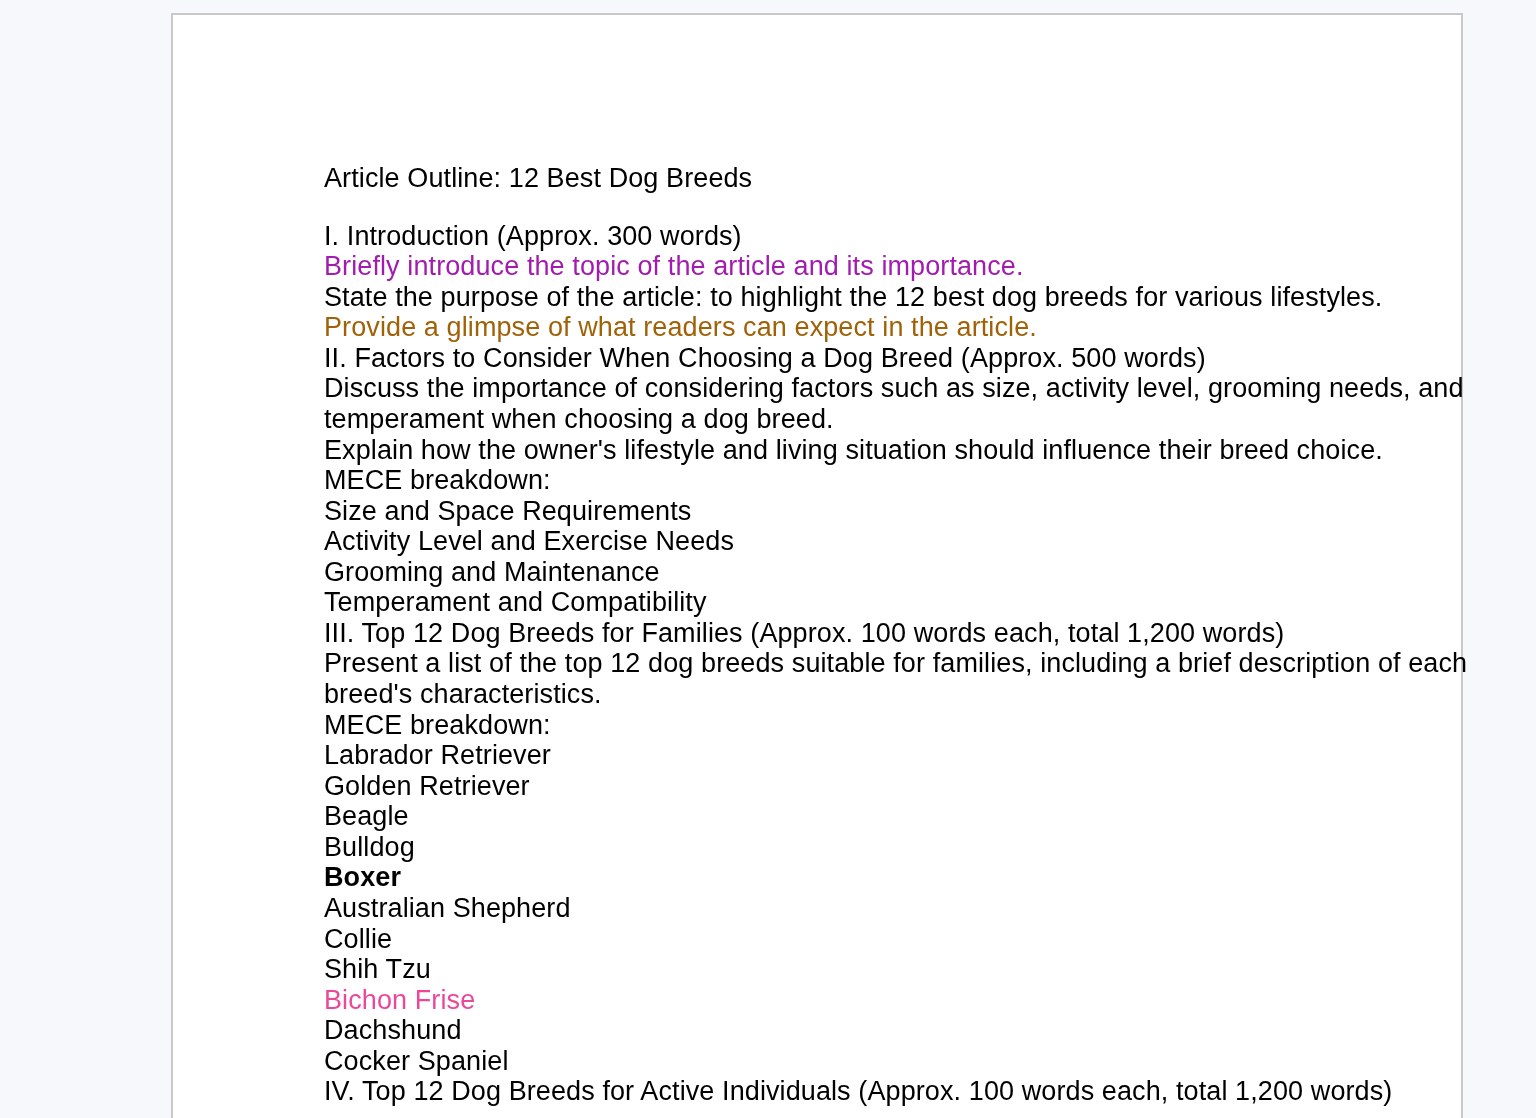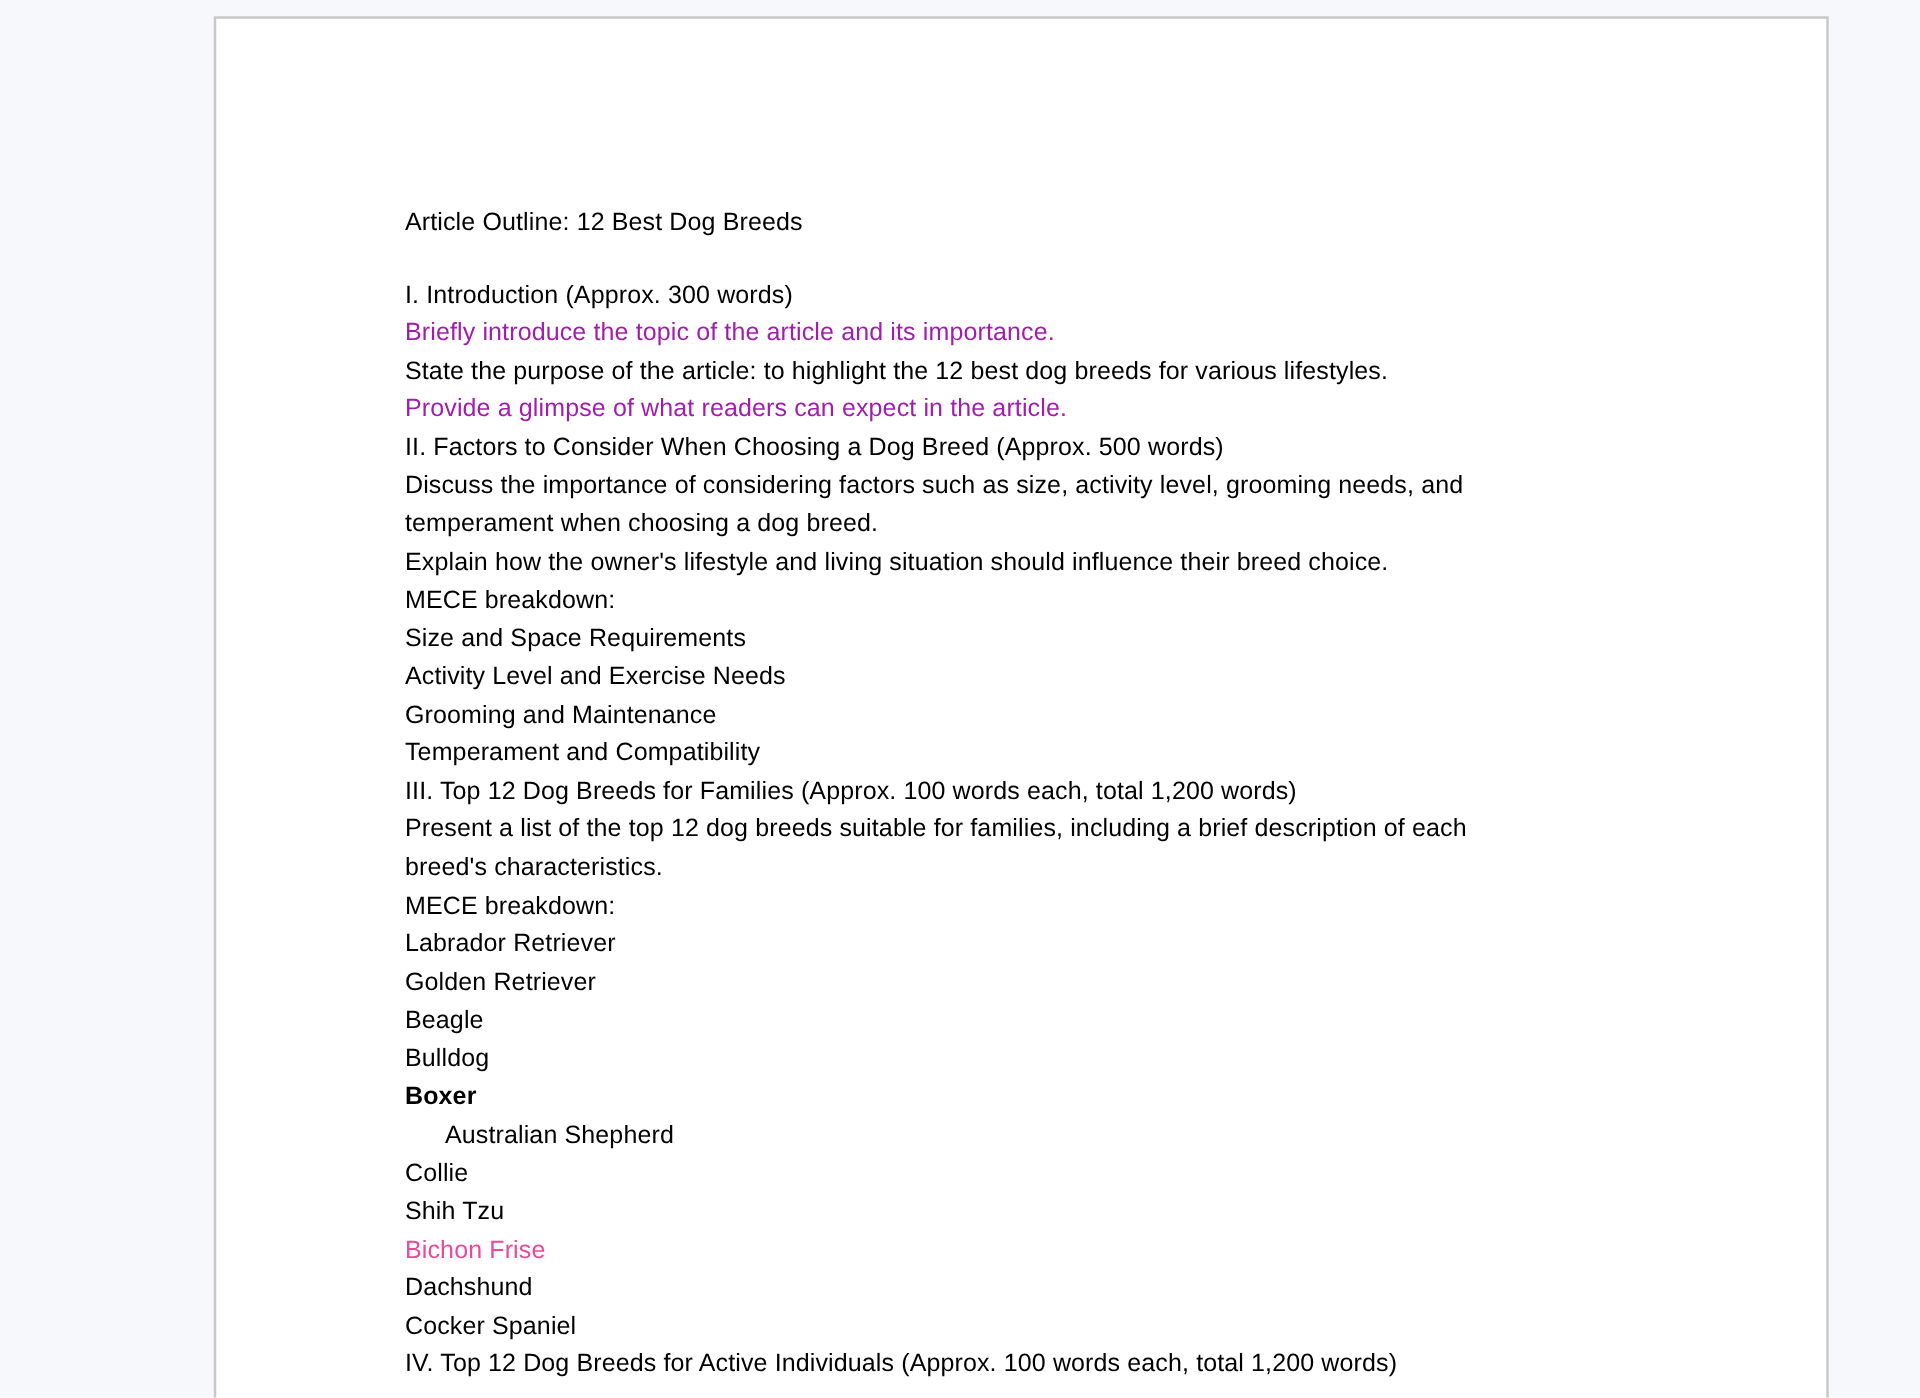--- a/index.html
+++ b/index.html
@@ -28,59 +28,59 @@
     border: 2px solid #c8c8c8;
     box-sizing: border-box;
   }
   .doc-text {
     position: absolute;
     left: 151px;   
     top: 148px;    
     width: 1000px;
   }
   .doc-line {
-    font-size: 20px;
+    font-size: 27px;
     line-height: 30.57px;
     height: 30.57px;
     color: #000000;
     white-space: pre;
     letter-spacing: 0.1px;
     cursor: text;
   }
 </style>
 </head>
 <body style="background: rgb(247, 248, 252);">
 
 <div class="doc-canvas">
   <div class="doc-page" style="background: rgb(255, 255, 255); border-color: rgb(200, 200, 200);">
     <div class="doc-text">
       <div class="doc-line" style="color: rgb(0, 0, 0);">Article Outline: 12 Best Dog Breeds</div>
         <div class="doc-line" style="color: rgb(0, 0, 0); margin-top: 27px;">I. Introduction (Approx. 300 words)</div>
         <div class="doc-line" style="color: #a21caf;">Briefly introduce the topic of the article and its importance.</div>
         <div class="doc-line" style="color: rgb(0, 0, 0);">State the purpose of the article: to highlight the 12 best dog breeds for various lifestyles.</div>
-        <div class="doc-line" style="color: #a21caf;">Provide a glimpse of what readers can expect in the article.</div>
+        <div class="doc-line" style="color: #a16207;">Provide a glimpse of what readers can expect in the article.</div>
         <div class="doc-line" style="color: rgb(0, 0, 0);">II. Factors to Consider When Choosing a Dog Breed (Approx. 500 words)</div>
         <div class="doc-line" style="color: rgb(0, 0, 0);">Discuss the importance of considering factors such as size, activity level, grooming needs, and</div>
         <div class="doc-line" style="color: rgb(0, 0, 0);">temperament when choosing a dog breed.</div>
         <div class="doc-line" style="color: rgb(0, 0, 0);">Explain how the owner's lifestyle and living situation should influence their breed choice.</div>
         <div class="doc-line" style="color: rgb(0, 0, 0);">MECE breakdown:</div>
         <div class="doc-line" style="color: rgb(0, 0, 0);">Size and Space Requirements</div>
         <div class="doc-line" style="color: rgb(0, 0, 0);">Activity Level and Exercise Needs</div>
         <div class="doc-line" style="color: rgb(0, 0, 0);">Grooming and Maintenance</div>
         <div class="doc-line" style="color: rgb(0, 0, 0);">Temperament and Compatibility</div>
         <div class="doc-line" style="color: rgb(0, 0, 0);">III. Top 12 Dog Breeds for Families (Approx. 100 words each, total 1,200 words)</div>
         <div class="doc-line" style="color: rgb(0, 0, 0);">Present a list of the top 12 dog breeds suitable for families, including a brief description of each</div>
         <div class="doc-line" style="color: rgb(0, 0, 0);">breed's characteristics.</div>
         <div class="doc-line" style="color: rgb(0, 0, 0);">MECE breakdown:</div>
         <div class="doc-line" style="color: rgb(0, 0, 0);">Labrador Retriever</div>
         <div class="doc-line" style="color: rgb(0, 0, 0);">Golden Retriever</div>
         <div class="doc-line" style="color: rgb(0, 0, 0);">Beagle</div>
         <div class="doc-line" style="color: rgb(0, 0, 0);">Bulldog</div>
         <div class="doc-line" style="color: rgb(0, 0, 0); font-weight: bold;">Boxer</div>
-        <div class="doc-line" style="color: rgb(0, 0, 0); margin-left: 32px;">Australian Shepherd</div>
+        <div class="doc-line" style="color: rgb(0, 0, 0);">Australian Shepherd</div>
         <div class="doc-line" style="color: rgb(0, 0, 0);">Collie</div>
         <div class="doc-line" style="color: rgb(0, 0, 0);">Shih Tzu</div>
         <div class="doc-line" style="color: #ec4899;">Bichon Frise</div>
         <div class="doc-line" style="color: rgb(0, 0, 0);">Dachshund</div>
         <div class="doc-line" style="color: rgb(0, 0, 0);">Cocker Spaniel</div>
         <div class="doc-line" style="color: rgb(0, 0, 0);">IV. Top 12 Dog Breeds for Active Individuals (Approx. 100 words each, total 1,200 words)</div>
     </div>
   </div>
 </div>
 

